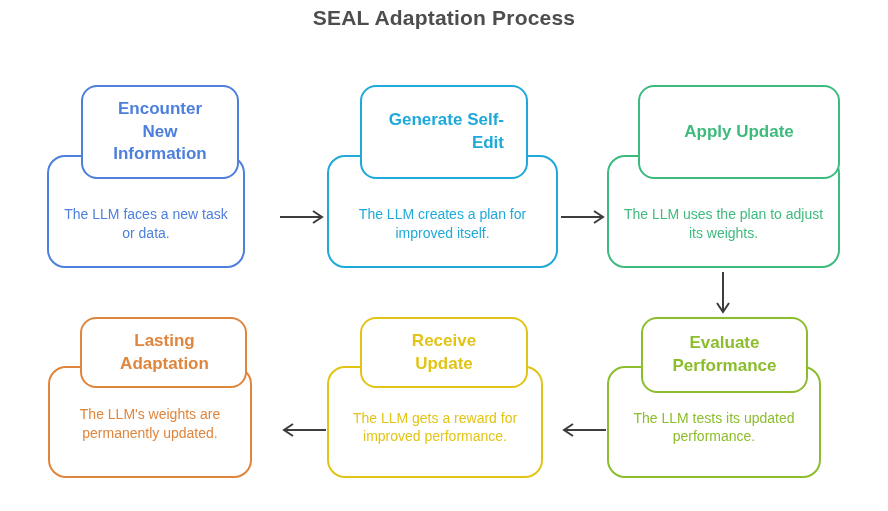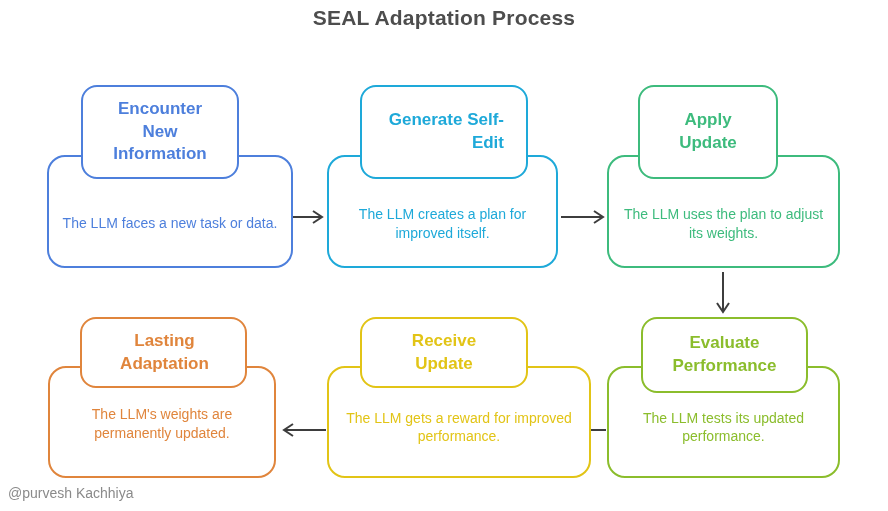--- a/index.html
+++ b/index.html
@@ -52,33 +52,33 @@
     padding: 0 22px;
     z-index: 2;
   }
   .desc {
     font-size: 14px;
     line-height: 1.3;
     color: var(--c);
   }
 
   
-  .s-enc  .outer-box { left: 47px;  top: 155px; width: 246px; height: 113px; padding: 24px 13px 0; }
+  .s-enc  .outer-box { left: 47px;  top: 155px; width: 198px; height: 113px; padding: 24px 13px 0; }
   .s-enc  .header-box{ left: 81px;  top: 85px;  width: 158px; height: 94px; }
   .s-gen  .outer-box { left: 327px; top: 155px; width: 231px; height: 113px; padding: 24px 13px 0; }
   .s-gen  .header-box{ left: 360px; top: 85px;  width: 168px; height: 94px; text-align: right; }
   .s-app  .outer-box { left: 607px; top: 155px; width: 233px; height: 113px; padding: 24px 13px 0; }
-  .s-app  .header-box{ left: 638px; top: 85px;  width: 140px; height: 94px; }
+  .s-app  .header-box{ left: 638px; top: 85px;  width: 202px; height: 94px; }
 
   
-  .s-eval .outer-box { left: 607px; top: 366px; width: 233px; height: 112px; padding: 10px 13px 0; }
+  .s-eval .outer-box { left: 607px; top: 366px; width: 214px; height: 112px; padding: 10px 13px 0; }
   .s-eval .header-box{ left: 641px; top: 317px; width: 167px; height: 76px; }
-  .s-rec  .outer-box { left: 327px; top: 366px; width: 264px; height: 112px; padding: 10px 13px 0; }
+  .s-rec  .outer-box { left: 327px; top: 366px; width: 216px; height: 112px; padding: 10px 13px 0; }
   .s-rec  .header-box{ left: 360px; top: 317px; width: 168px; height: 71px; }
-  .s-last .outer-box { left: 48px;  top: 366px; width: 228px; height: 112px; padding: 10px 13px 7px; text-align: center; }
+  .s-last .outer-box { left: 48px;  top: 366px; width: 204px; height: 112px; padding: 10px 13px 7px; text-align: center; }
   .s-last .header-box{ left: 80px;  top: 317px; width: 167px; height: 71px; padding-left: 24px; }
 
   .arrow { position: absolute; display: block; }
   .arrow-r1 { left: 280px; top: 209px; }
   .arrow-r2 { left: 561px; top: 209px; }
   .arrow-d1 { left: 715px; top: 272px; }
   .arrow-l1 { left: 562px; top: 422px; }
   .arrow-l2 { left: 282px; top: 422px; }
 
   .watermark {
@@ -154,15 +154,14 @@
   <svg class="arrow arrow-l1" width="44" height="16" viewBox="0 0 44 16" style="color: rgb(61, 61, 61);">
     <line x1="44" y1="8" x2="3" y2="8" stroke="currentColor" stroke-width="2" fill="none"></line>
     <polyline points="11,2 2,8 11,14" stroke="currentColor" stroke-width="2" fill="none"></polyline>
   </svg>
 
   <svg class="arrow arrow-l2" width="44" height="16" viewBox="0 0 44 16" style="color: rgb(61, 61, 61);">
     <line x1="44" y1="8" x2="3" y2="8" stroke="currentColor" stroke-width="2" fill="none"></line>
     <polyline points="11,2 2,8 11,14" stroke="currentColor" stroke-width="2" fill="none"></polyline>
   </svg>
 
-  <div class="watermark" style="color: rgb(138, 138, 138);">@purvesh Kachhiya</div>
 
 </div>
 
 </body></html>

